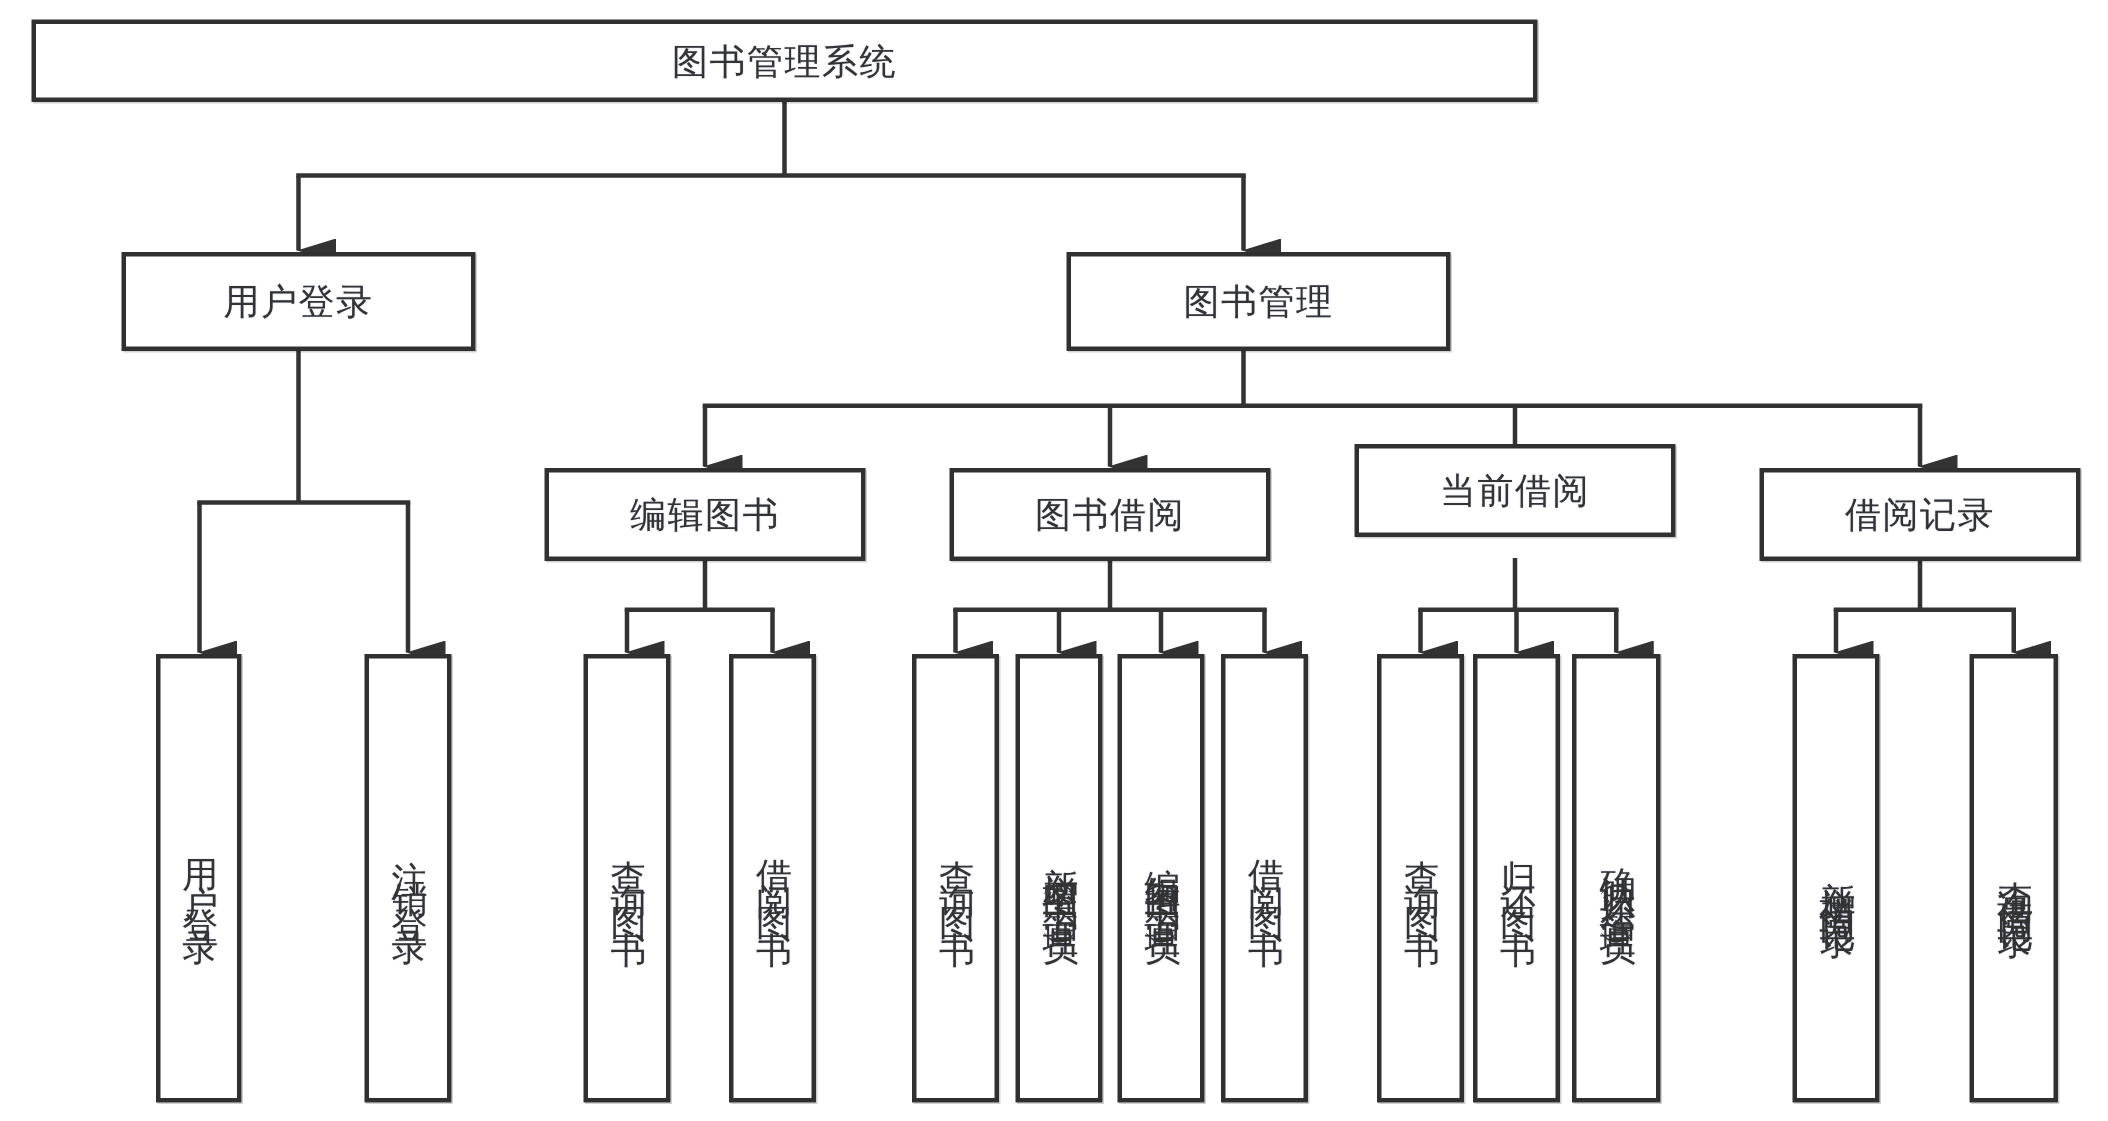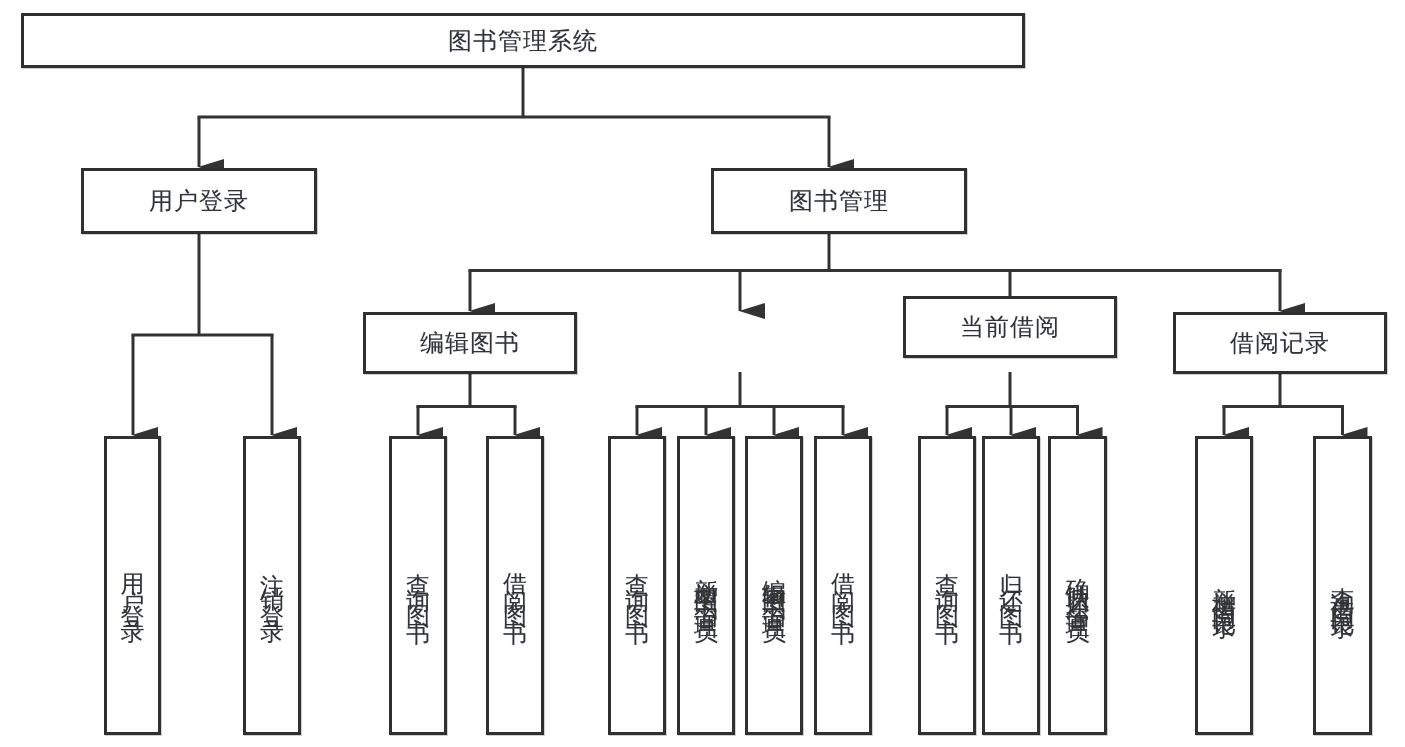--- a/index.html
+++ b/index.html
@@ -110,20 +110,23 @@
   <div class="node" style="left:81px;top:168px;width:236px;height:66px;">
     <span class="h-label">用户登录</span>
   </div>
   <div class="node" style="left:711px;top:168px;width:256px;height:66px;">
     <span class="h-label">图书管理</span>
   </div>
 
   <div class="node" style="left:363px;top:312px;width:214px;height:62px;">
     <span class="h-label">编辑图书</span>
   </div>
+  <div class="node" style="left:633px;top:312px;width:214px;height:62px;">
+    <span class="h-label">图书借阅</span>
+  </div>
   <div class="node" style="left:903px;top:296px;width:214px;height:62px;">
     <span class="h-label">当前借阅</span>
   </div>
   <div class="node" style="left:1173px;top:312px;width:214px;height:62px;">
     <span class="h-label">借阅记录</span>
   </div>
 
   <div class="node v-box" style="left:104px;top:436px;width:57px;height:299px;">
     <span class="v-label" style="letter-spacing: 16px;">用户登录</span>
   </div>

